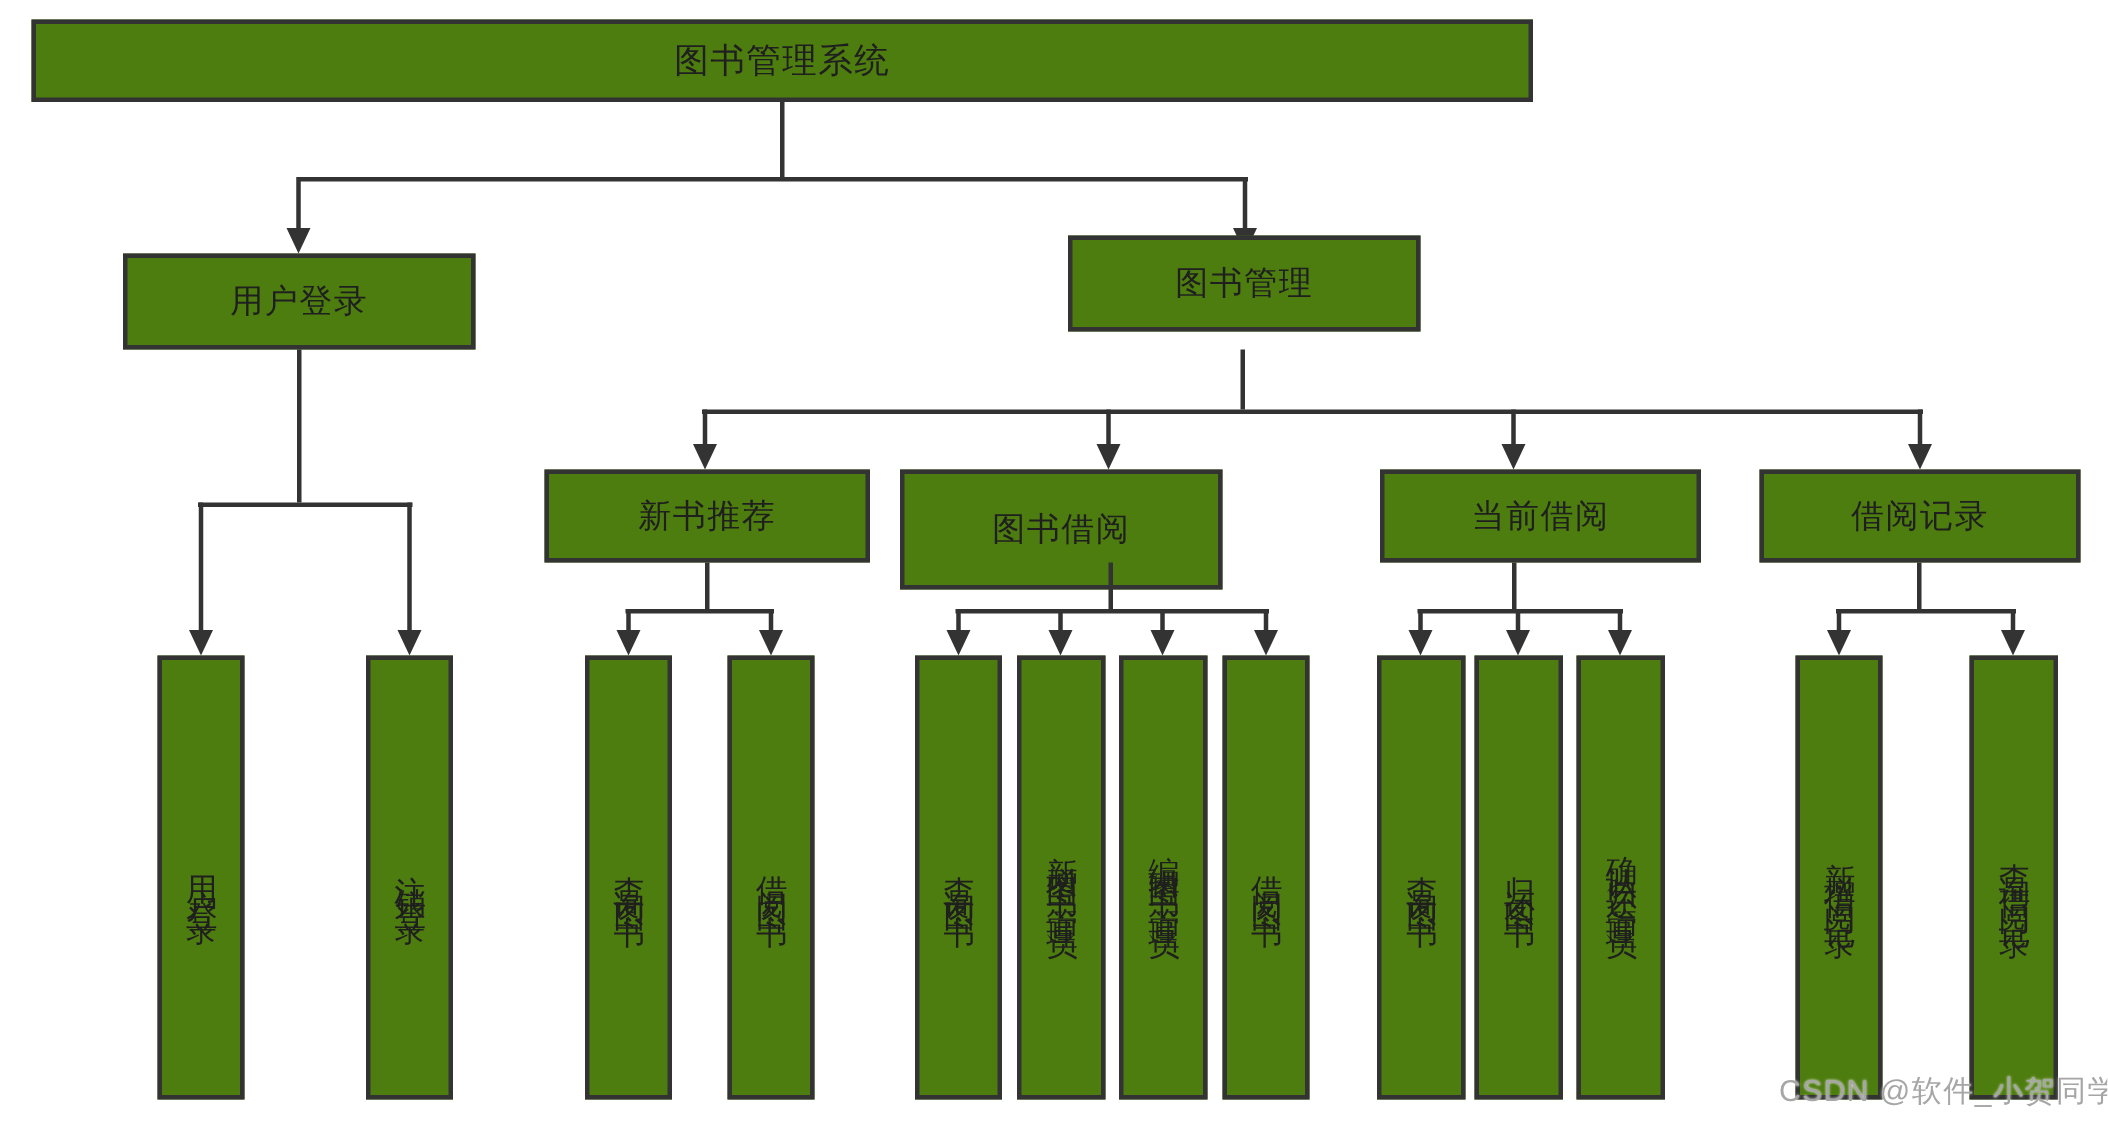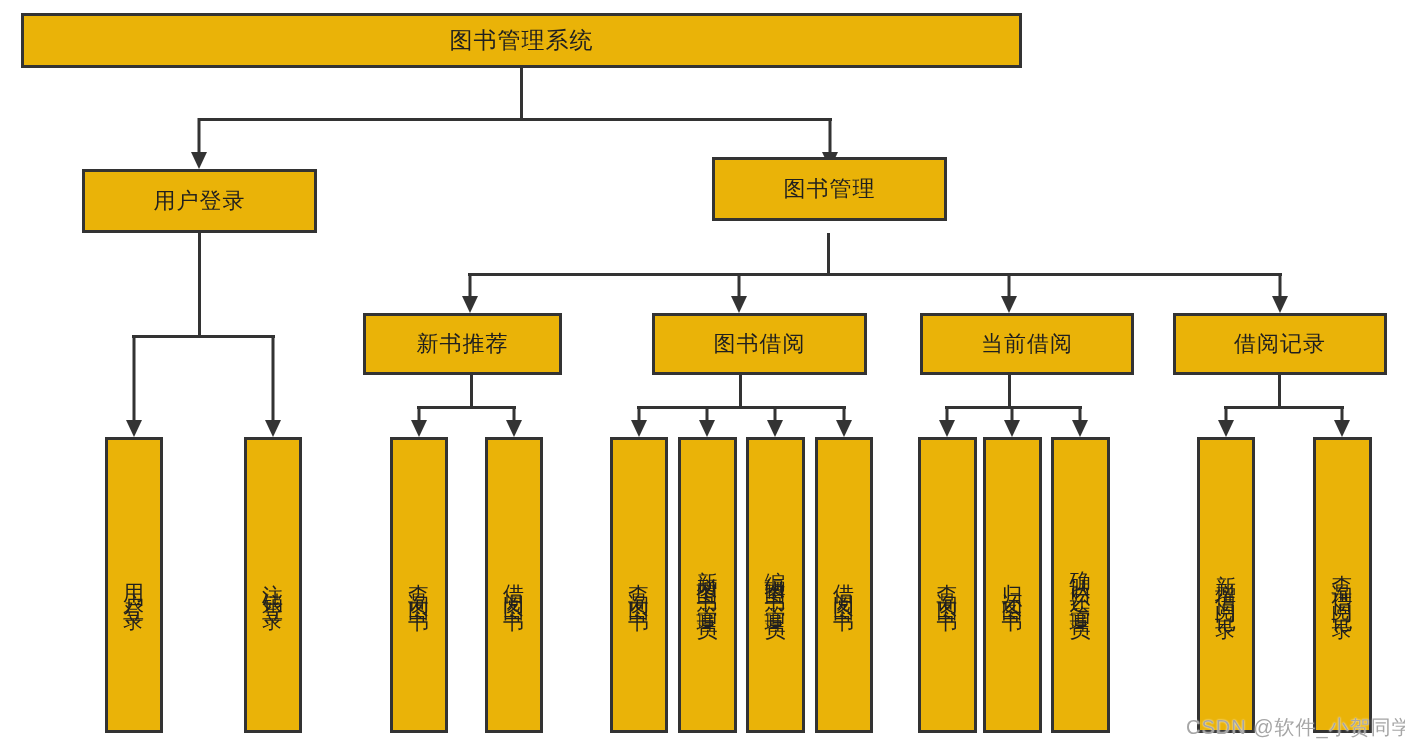--- a/index.html
+++ b/index.html
@@ -13,21 +13,21 @@
     width: 1405px;
     height: 747px;
     background: #ffffff;
     overflow: hidden;
   }
   
   .node {
     position: absolute;
     box-sizing: border-box;
     border: 3px solid #333333;
-    background: #eab308;
+    background: #4d7c0f;
     color: #1f1f1f;
     display: flex;
     align-items: center;
     justify-content: center;
   }
   .node.h {
     font-size: 22px;
     letter-spacing: 1px;
     white-space: nowrap;
   }
@@ -109,22 +109,22 @@
   <div class="arrow" style="left:126px; top:335px; height:102px;"></div>
   <div class="arrow" style="left:265px; top:335px; height:102px;"></div>
 
   <div class="vline" style="left:827px; top:233px; height:40px;"></div>
   <div class="hline" style="left:468px; top:273px; width:814px;"></div>
   <div class="arrow" style="left:462px; top:273px; height:40px;"></div>
   <div class="arrow" style="left:731px; top:273px; height:40px;"></div>
   <div class="arrow" style="left:1001px; top:273px; height:40px;"></div>
   <div class="arrow" style="left:1272px; top:273px; height:40px;"></div>
 
-  <div class="node h" style="left:363px; top:313px; width:199px; height:62px;">新书推荐</div>
-  <div class="node h" style="left:652px; top:313px; width:215px; height:62px;">图书借阅</div>
+  <div class="node h" style="left:363px; top:313px; width:217px; height:62px;">新书推荐</div>
+  <div class="node h" style="left:600px; top:313px; width:215px; height:80px;">图书借阅</div>
   <div class="node h" style="left:903px; top:313px; width:214px; height:62px;margin-left:17px;">当前借阅</div>
   <div class="node h" style="left:1173px; top:313px; width:214px; height:62px;text-align:right;">借阅记录</div>
 
   <div class="vline" style="left:470px; top:375px; height:31px;"></div>
   <div class="hline" style="left:417px; top:406px; width:99px;"></div>
   <div class="arrow" style="left:411px; top:406px; height:31px;"></div>
   <div class="arrow" style="left:506px; top:406px; height:31px;"></div>
 
   <div class="vline" style="left:739px; top:375px; height:31px;"></div>
   <div class="hline" style="left:637px; top:406px; width:209px;"></div>

